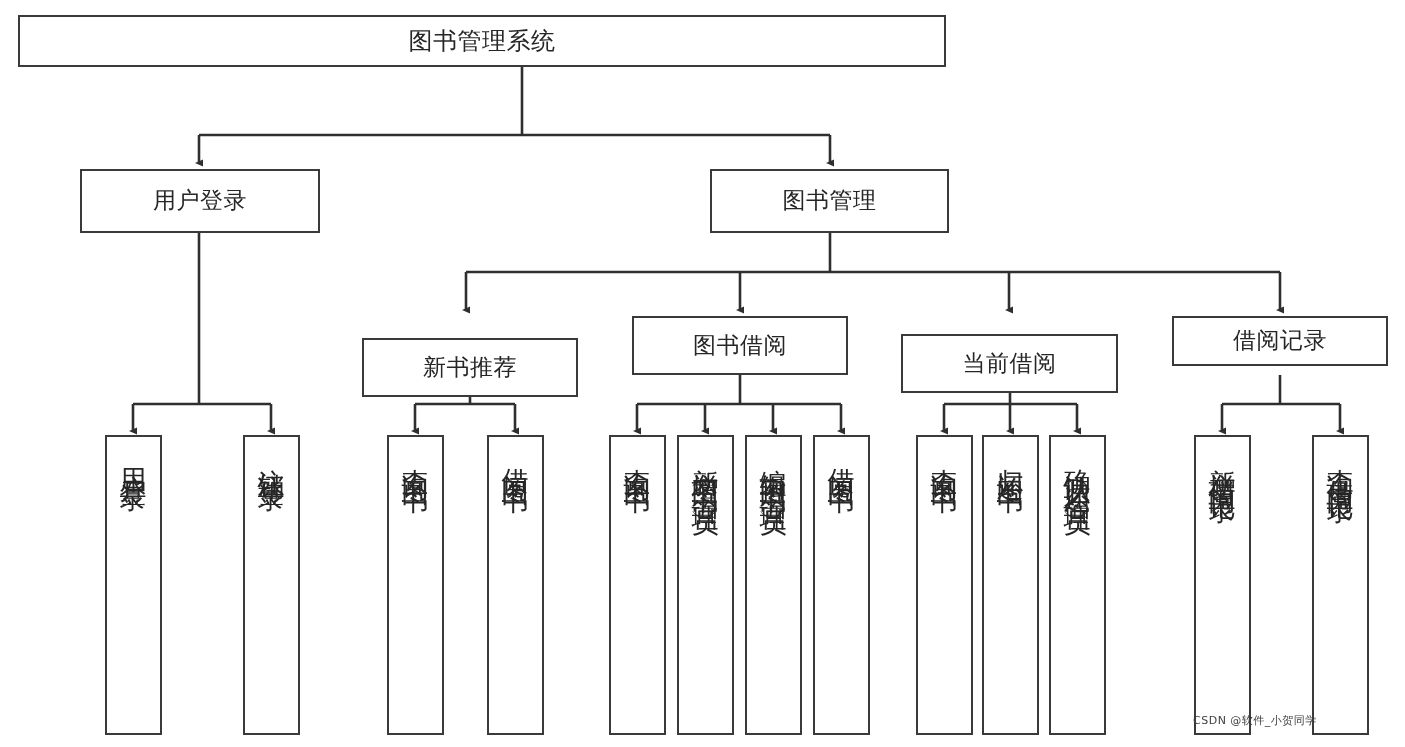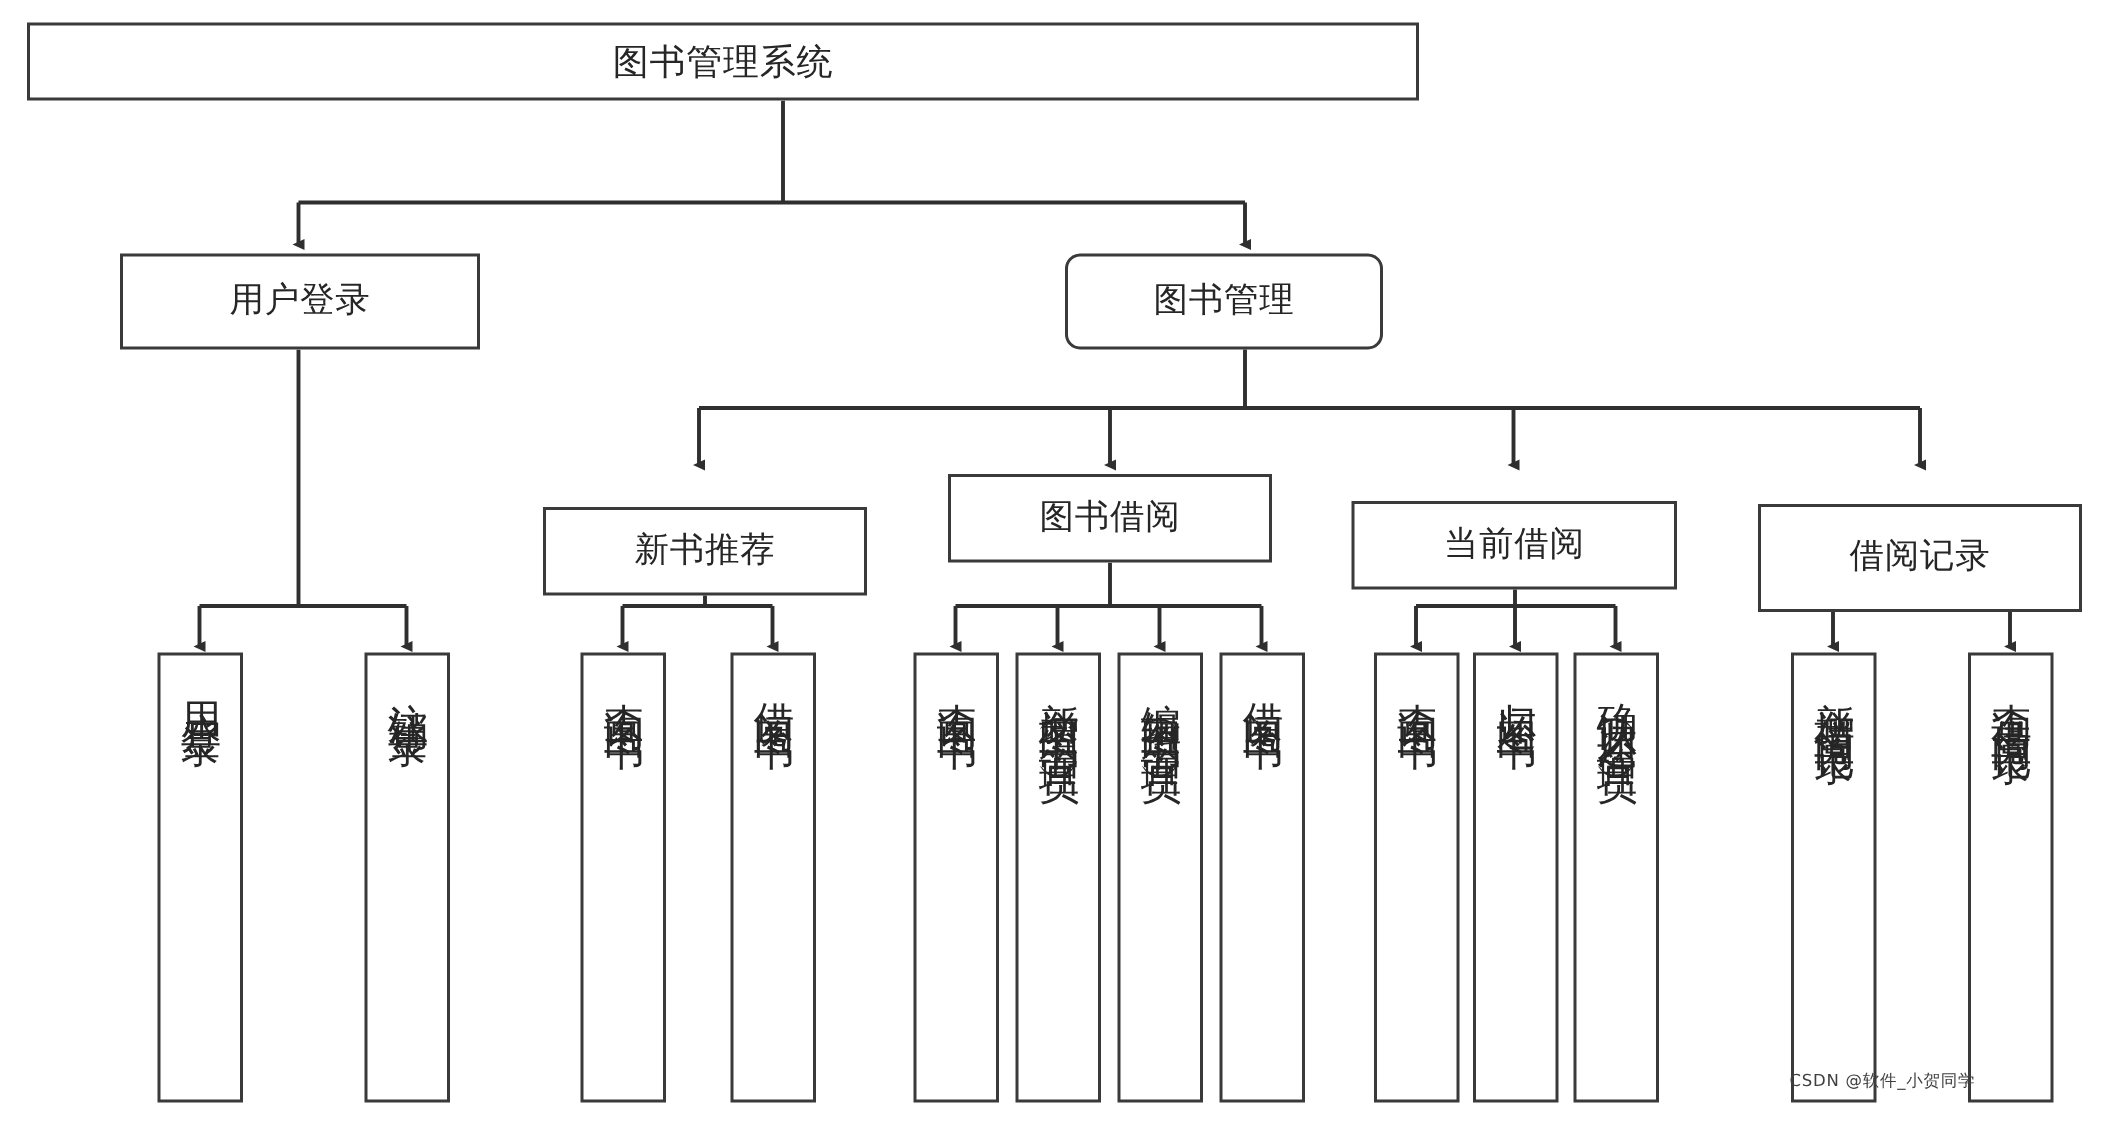--- a/index.html
+++ b/index.html
@@ -131,37 +131,37 @@
   </svg>
 
   <div class="node-box node-horizontal node-root" style="left:18px; top:15px; width:928px; height:52px;">
     <span class="node-label">图书管理系统</span>
   </div>
 
   <div class="node-box node-horizontal" style="left:80px; top:169px; width:240px; height:64px;">
     <span class="node-label">用户登录</span>
   </div>
 
-  <div class="node-box node-horizontal" style="left:710px; top:169px; width:212px; height:64px;border-radius:10px;">
+  <div class="node-box node-horizontal" style="left:710px; top:169px; width:239px; height:64px;">
     <span class="node-label">图书管理</span>
   </div>
 
   <div class="node-box node-horizontal" style="left:362px; top:316px; width:216px; height:59px;margin-top:22px;">
     <span class="node-label">新书推荐</span>
   </div>
 
   <div class="node-box node-horizontal" style="left:632px; top:316px; width:216px; height:59px;justify-content:center;">
     <span class="node-label">图书借阅</span>
   </div>
 
   <div class="node-box node-horizontal" style="left:901px; top:316px; width:217px; height:59px;margin-top:18px;">
     <span class="node-label">当前借阅</span>
   </div>
 
-  <div class="node-box node-horizontal" style="left:1172px; top:316px; width:216px; height:72px;margin-top:20px;">
+  <div class="node-box node-horizontal" style="left:1172px; top:316px; width:216px; height:50px;">
     <span class="node-label">借阅记录</span>
   </div>
 
   <div class="node-box node-vertical" style="left:105px; top:435px; width:57px; height:300px;">
     <span class="node-label">用户登录</span>
   </div>
 
   <div class="node-box node-vertical" style="left:243px; top:435px; width:57px; height:300px;">
     <span class="node-label">注销登录</span>
   </div>

